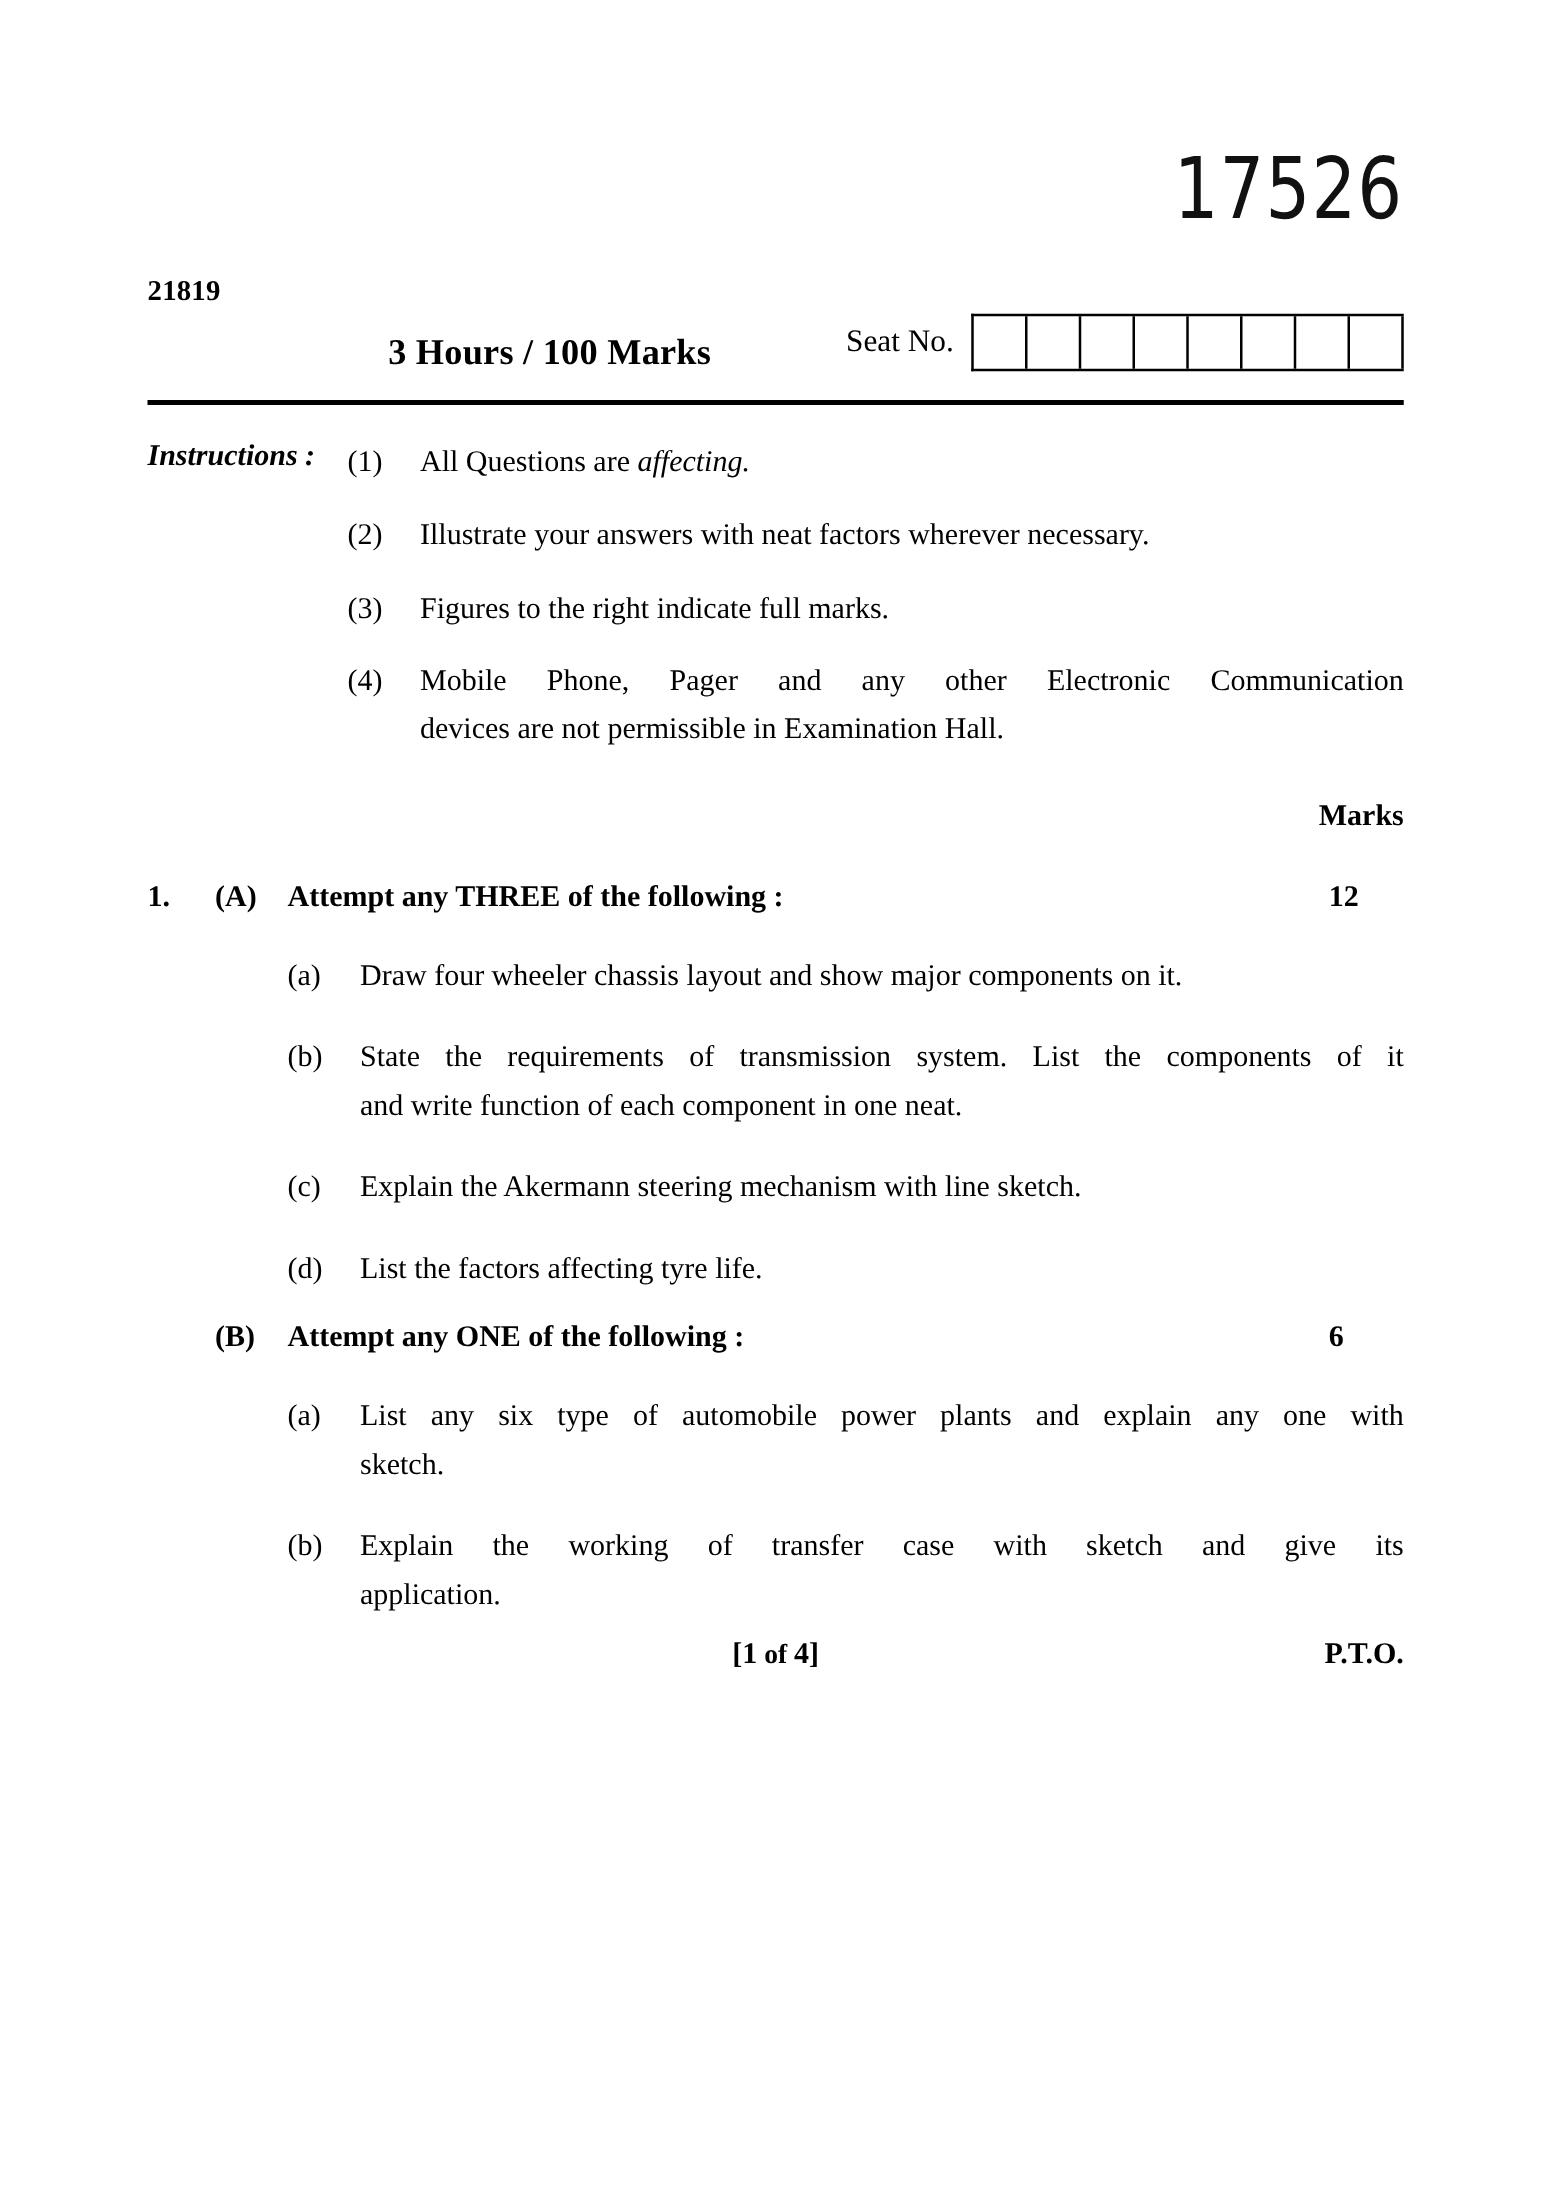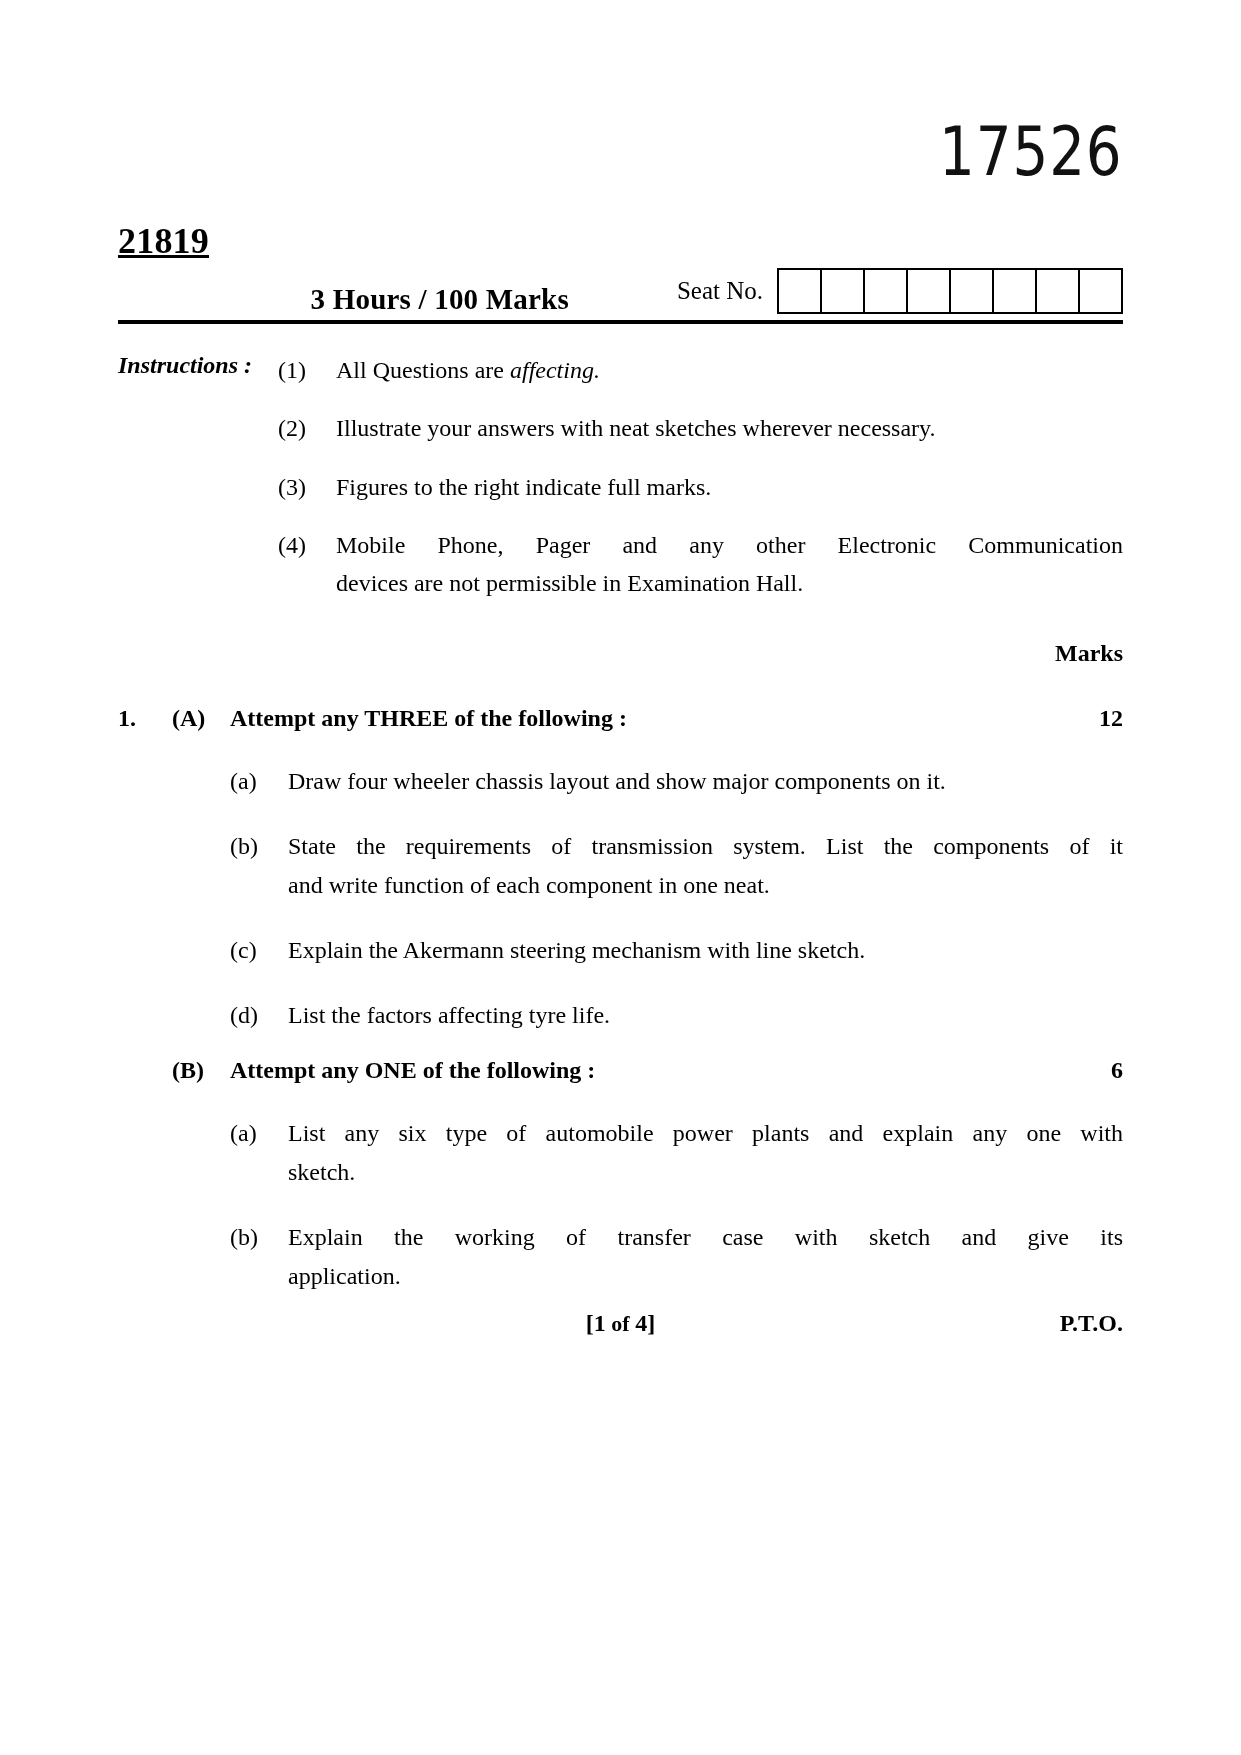--- a/index.html
+++ b/index.html
@@ -46,25 +46,24 @@
   }
 
   
   .header {
     position: absolute;
     left: 118px;
     top: 218px;
     width: 1005px;
   }
   .subject-code {
-    font-size: 36px;
+    font-size: 23px;
     font-weight: bold;
     line-height: 1.28;
     letter-spacing: 0.2px;
-    text-decoration: underline;
   }
   .duration-row {
     display: flex;
     align-items: flex-end;
     justify-content: flex-end;
     margin-top: 4px;
   }
   .duration {
     font-size: 29px;
     font-weight: bold;
@@ -176,21 +175,21 @@
   .q-part {
     width: 58px;
     flex: 0 0 58px;
   }
   .q-title {
     flex: 1;
   }
   .q-marks {
     width: 60px;
     flex: 0 0 60px;
-    text-align: right;
+    text-align: left;
   }
 
   .sub {
     display: flex;
     align-items: flex-start;
     font-size: 24px;
     line-height: 1.62;
     margin-top: 26px;
     margin-left: 112px;
     width: 893px;
@@ -275,21 +274,21 @@
     <div class="instr-head">Instructions :</div>
     <div class="instr-list">
 
       <div class="instr-item">
         <span class="instr-num">(1)</span>
         <span class="instr-text"><span>All Questions are </span><i>affecting.</i></span>
       </div>
 
       <div class="instr-item">
         <span class="instr-num">(2)</span>
-        <span class="instr-text">Illustrate your answers with neat sketches wherever necessary.</span>
+        <span class="instr-text">Illustrate your answers with neat factors wherever necessary.</span>
       </div>
 
       <div class="instr-item">
         <span class="instr-num">(3)</span>
         <span class="instr-text">Figures to the right indicate full marks.</span>
       </div>
 
       <div class="instr-item">
         <span class="instr-num">(4)</span>
         <span class="instr-text justify-all">

